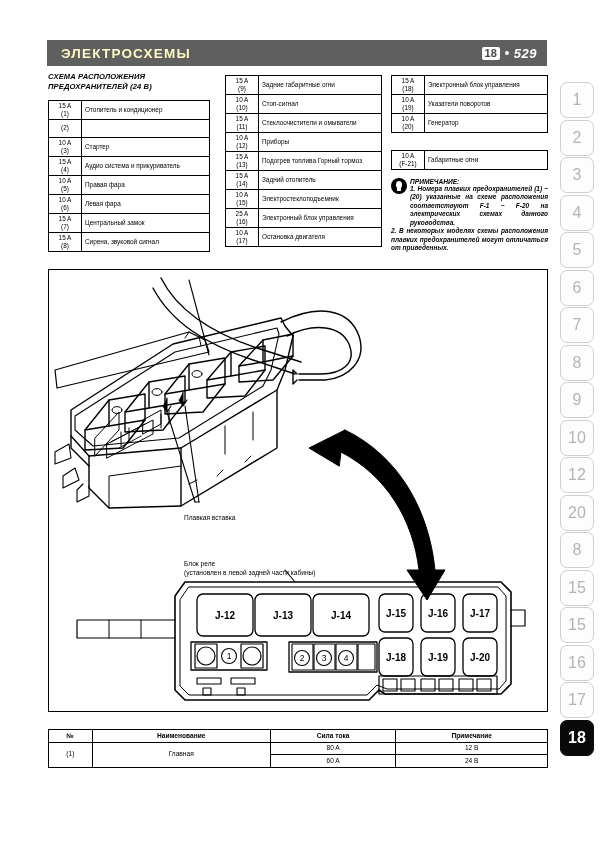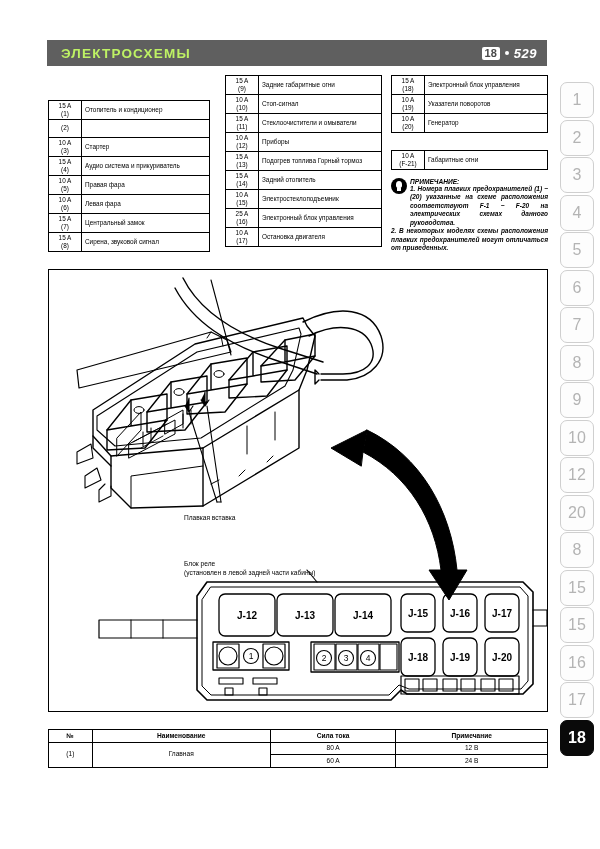--- a/index.html
+++ b/index.html
@@ -17,21 +17,21 @@
   }
 
   
   .header{
     position:absolute;left:47px;top:40px;width:500px;height:26px;
     background:#5f5f5f;
     display:flex;align-items:center;justify-content:space-between;
     padding:0 10px 0 14px;box-sizing:border-box;
   }
   .header-title{
-    color:#bef264;font-size:13.5px;font-weight:bold;letter-spacing:1.2px;
+    color:#fef9c3;font-size:13.5px;font-weight:bold;letter-spacing:1.2px;
   }
   .header-right{display:flex;align-items:center;gap:5px;}
   .chapter-chip{
     background:#ffffff;color:#4a4a4a;font-size:11px;font-weight:bold;
     border-radius:2px;padding:1px 3px;line-height:1;
   }
   .header-dot{width:4px;height:4px;border-radius:50%;background:#fff;display:inline-block;}
   .header-page{color:#fff;font-size:13px;font-weight:bold;letter-spacing:.5px;font-style:italic;}
 
   
@@ -93,21 +93,20 @@
     font-size:6.5px;font-style:italic;font-weight:bold;line-height:1.3;
     text-align:justify;margin-top:0px;
   }
   .note-indent{padding-left:19px;}
 
   
   .illus{
     position:absolute;left:48px;top:269px;width:500px;height:443px;
     border:1px solid #000;background:#fff;box-sizing:border-box;
     overflow:hidden;
-    padding-left:22px;
   }
   .illus svg{display:block;}
   .lbl{
     position:absolute;font-size:6.6px;color:#000;line-height:1.3;
     white-space:nowrap;
   }
   #lbl-fusible{left:135px;top:244px;}
   #lbl-relay{left:135px;top:290px;}
 
   
@@ -144,20 +143,21 @@
 
   <div class="header">
     <div class="header-title">ЭЛЕКТРОСХЕМЫ</div>
     <div class="header-right">
       <span class="chapter-chip">18</span>
       <span class="header-dot"></span>
       <span class="header-page">529</span>
     </div>
   </div>
 
+  <div class="sec-title">СХЕМА РАСПОЛОЖЕНИЯ ПРЕДОХРАНИТЕЛЕЙ (24 В)</div>
 
   <table class="fuse-table" id="table-left">
       <tbody id="tb-left">
         <tr>
           <td class="rating">15 A<br>(1)</td>
           <td class="desc">Отопитель и кондиционер</td>
         </tr>
         <tr>
           <td class="rating">(2)</td>
           <td class="desc"></td>

